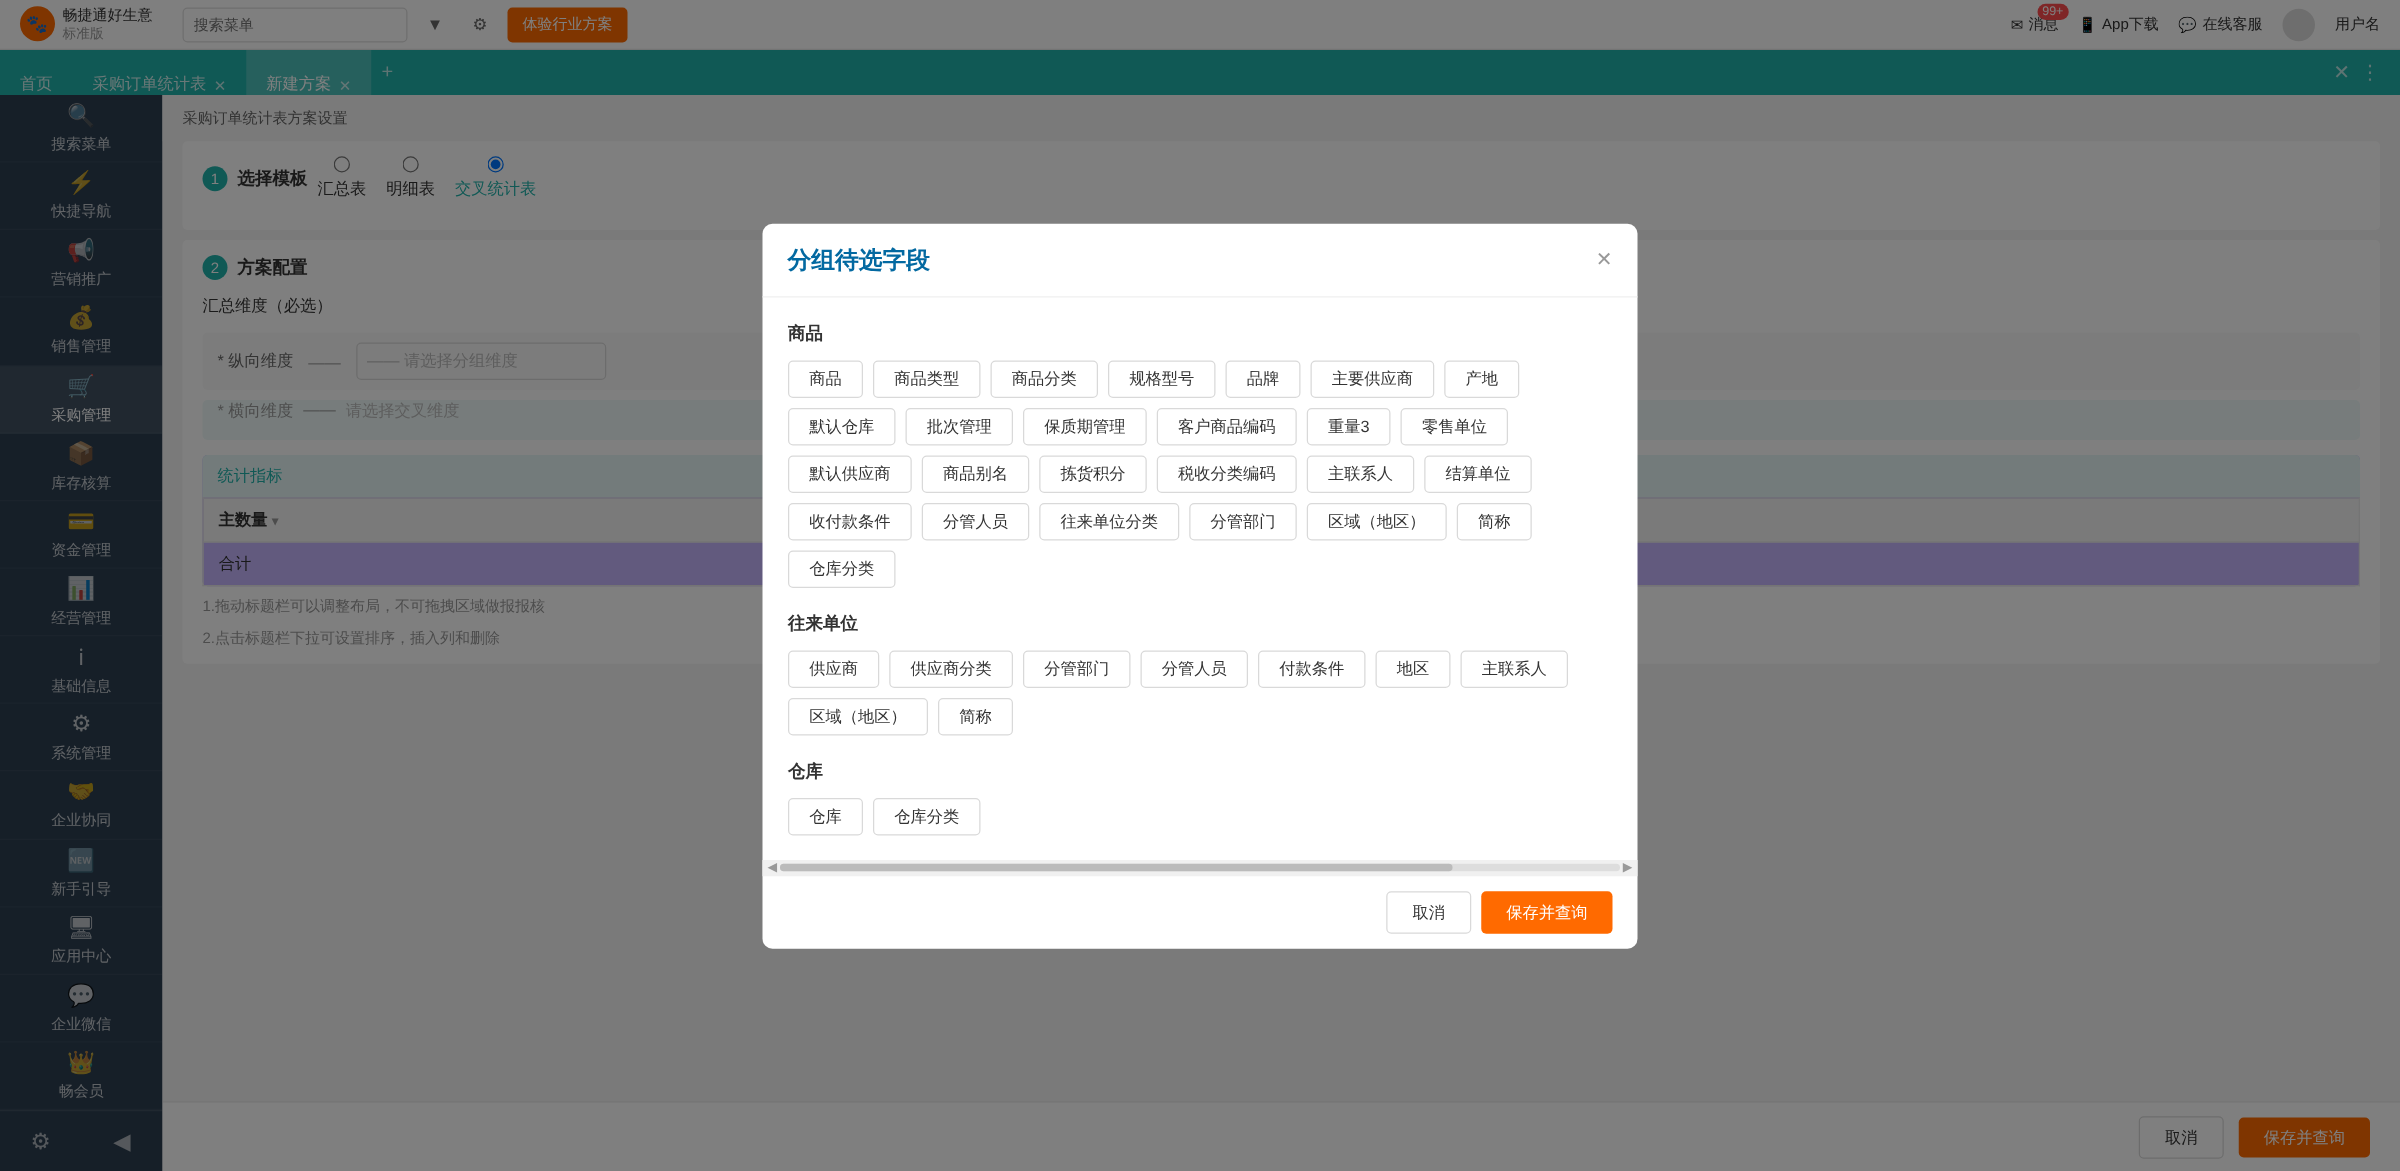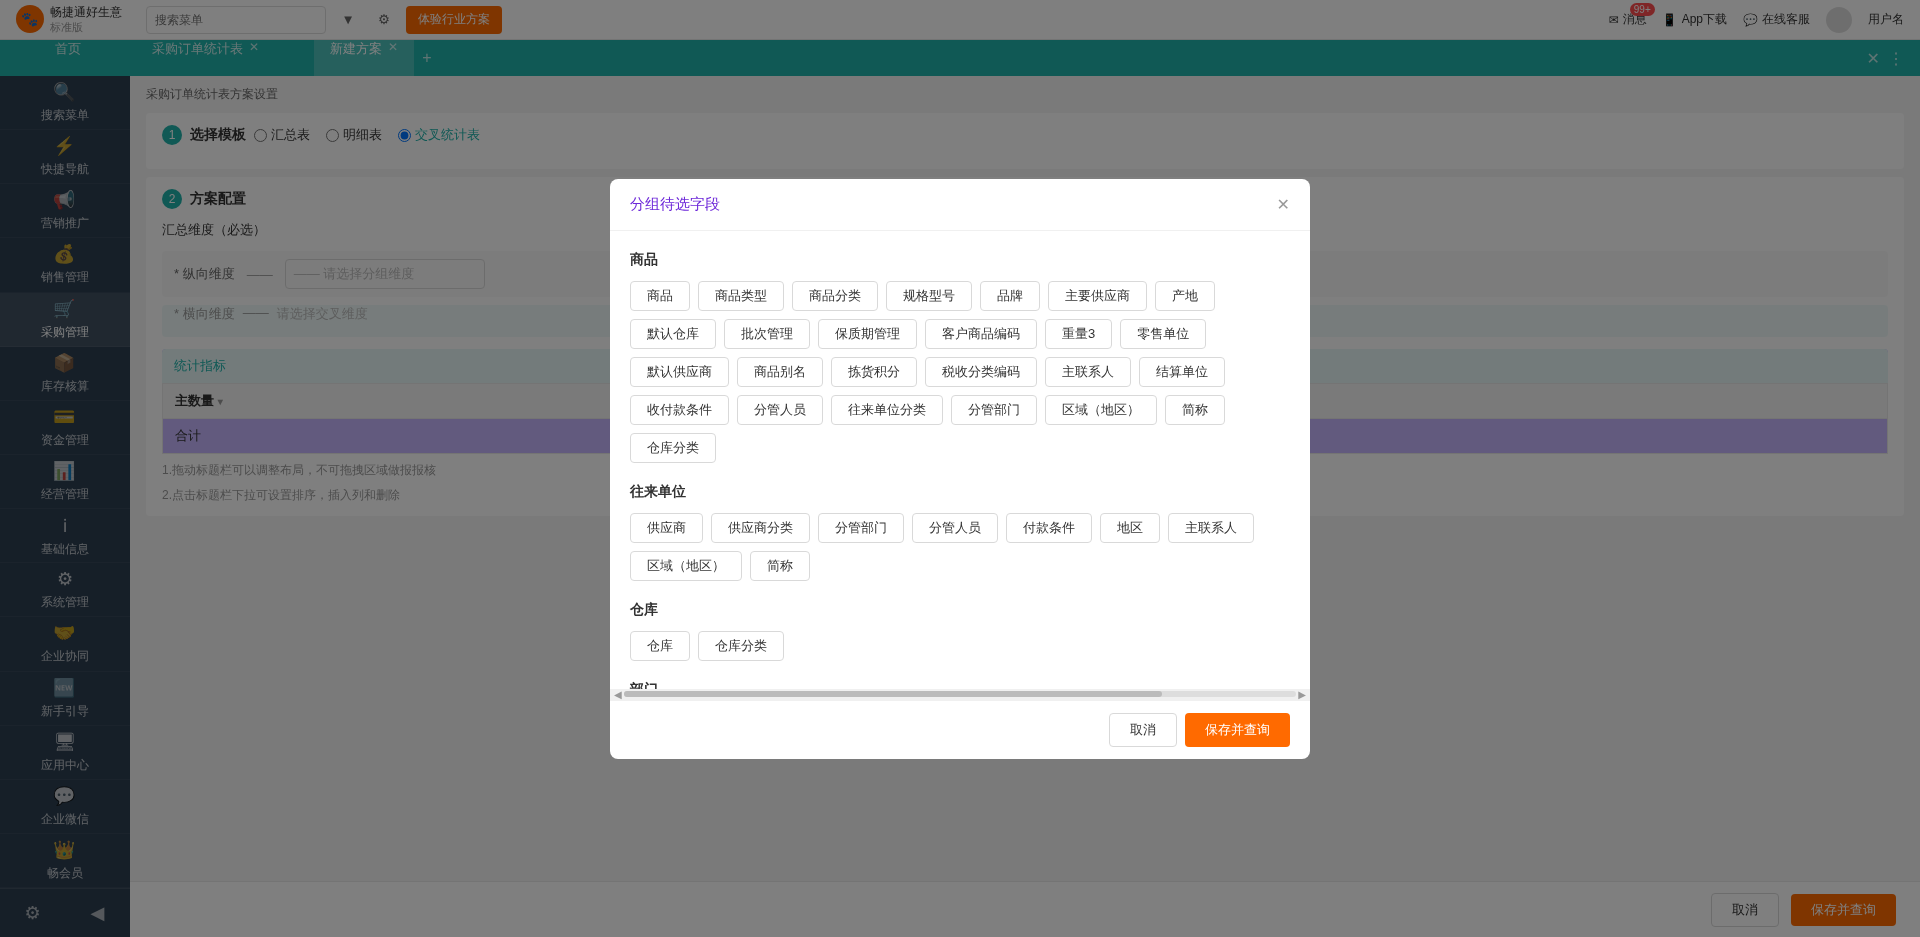--- a/index.html
+++ b/index.html
@@ -116,27 +116,26 @@
       background: #20b2aa;
       display: flex;
       align-items: center;
       padding: 0 0 0 0;
       gap: 0;
     }
     .nav-tab {
       height: 36px;
       padding: 0 16px;
       display: flex;
-      align-items: flex-start;
+      align-items: flex-end;
       font-size: 13px;
       color: rgba(255,255,255,0.8);
       cursor: pointer;
       position: relative;
       gap: 6px;
-      margin-left: 39px;
     }
     .nav-tab.active {
       background: rgba(255,255,255,0.2);
       color: white;
     }
     .nav-tab-close {
       font-size: 12px;
       color: rgba(255,255,255,0.7);
       cursor: pointer;
     }
@@ -251,20 +250,21 @@
       align-items: center;
       gap: 16px;
     }
     .radio-item {
       display: flex;
       align-items: center;
       gap: 4px;
       font-size: 13px;
       color: #333;
       cursor: pointer;
+      flex-direction: column;
     }
 
     
     .overlay {
       position: fixed;
       top: 0;
       left: 0;
       width: 100%;
       height: 100%;
       background: rgba(0,0,0,0.5);
@@ -287,23 +287,23 @@
     }
     .modal-header {
       padding: 16px 20px;
       border-bottom: 1px solid #f0f0f0;
       display: flex;
       align-items: center;
       justify-content: space-between;
       flex-shrink: 0;
     }
     .modal-title {
-      font-size: 15px;
-      font-weight: normal;
-      color: #6d28d9;
+      font-size: 19px;
+      font-weight: bold;
+      color: #0369a1;
     }
     .modal-close {
       cursor: pointer;
       color: #999;
       font-size: 16px;
     }
     .modal-body {
       flex: 1;
       overflow-y: auto;
       padding: 16px 20px;

